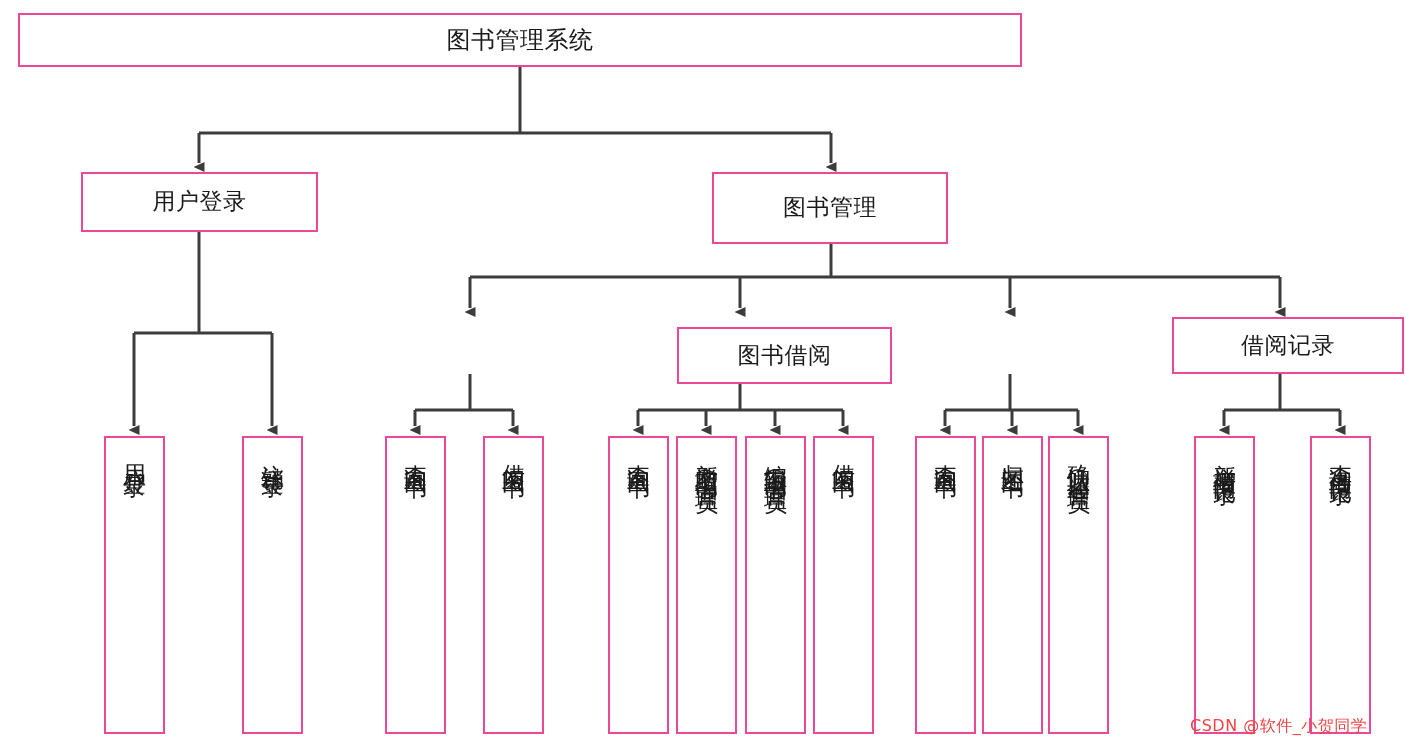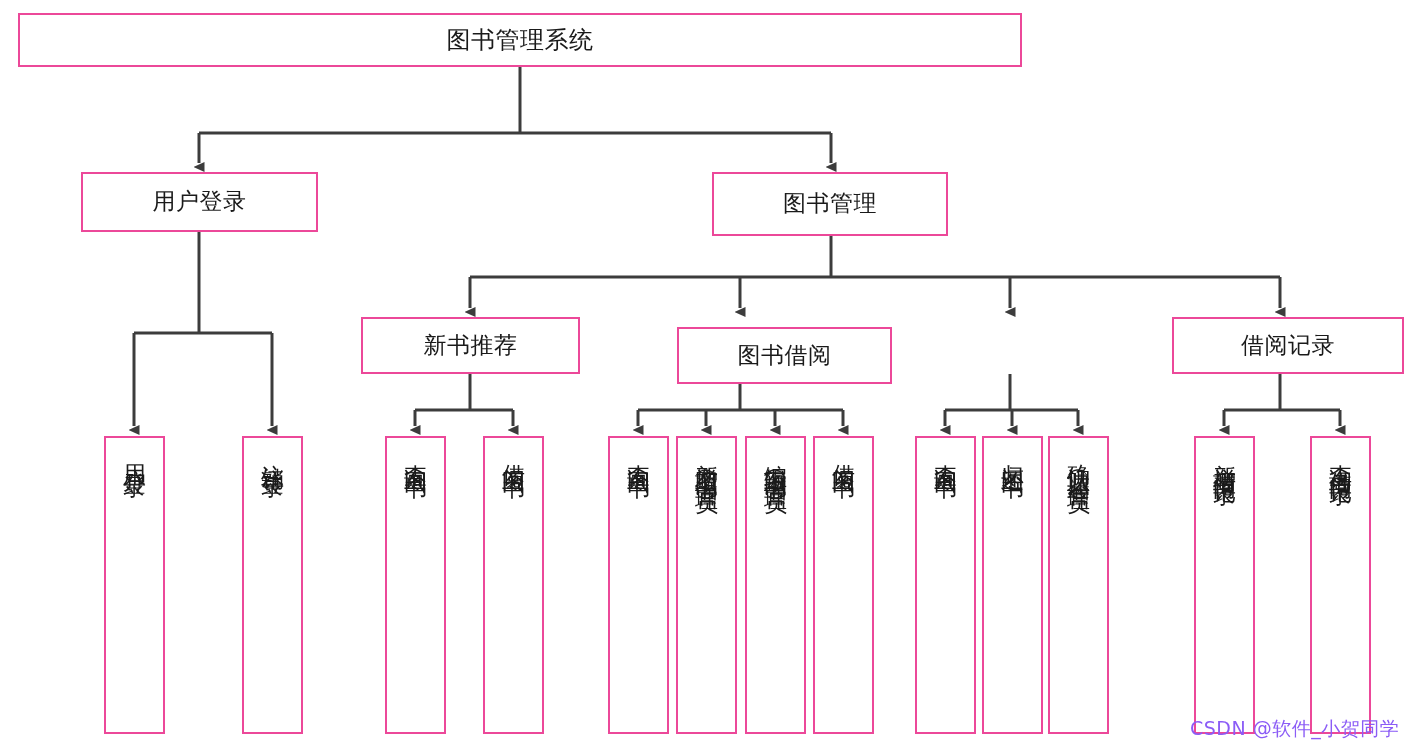--- a/index.html
+++ b/index.html
@@ -60,22 +60,22 @@
     writing-mode: vertical-rl;
     text-orientation: upright;
     font-size: 23px;
     line-height: 1;
     letter-spacing: 4px;
     white-space: nowrap;
     max-height: 100%;
   }
   .watermark {
     position: absolute;
-    font-size: 19px;
-    color: #8b5cf6;
+    font-size: 16px;
+    color: #ef4444;
     white-space: nowrap;
     z-index: 3;
     letter-spacing: 0.5px;
   }
 </style>
 </head>
 <body>
 
 <div id="canvas">
 
@@ -129,27 +129,24 @@
     </g>
   </svg>
 
   <div class="node horiz root" style="left:18px; top:13px; width:1004px; height:54px;">
     <span class="node-label">图书管理系统</span>
   </div>
 
   <div class="node horiz" style="left:81px; top:172px; width:237px; height:60px;">
     <span class="node-label">用户登录</span>
   </div>
-  <div class="node horiz" style="left:712px; top:172px; width:236px; height:64px;">
+  <div class="node horiz" style="left:712px; top:172px; width:236px; height:72px;">
     <span class="node-label">图书管理</span>
   </div>
 
-  <div class="node horiz" style="left:361px; top:317px; width:219px; height:57px;">
-    <span class="node-label">新书推荐</span>
-  </div>
   <div class="node horiz" style="left:633px; top:327px; width:215px; height:57px;margin-left:44px;">
     <span class="node-label">图书借阅</span>
   </div>
   <div class="node horiz" style="left:1172px; top:317px; width:232px; height:57px;">
     <span class="node-label">借阅记录</span>
   </div>
 
   <div class="node vert" style="left:104px; top:436px; width:61px; height:298px;">
     <span class="node-label">用户登录</span>
   </div>

